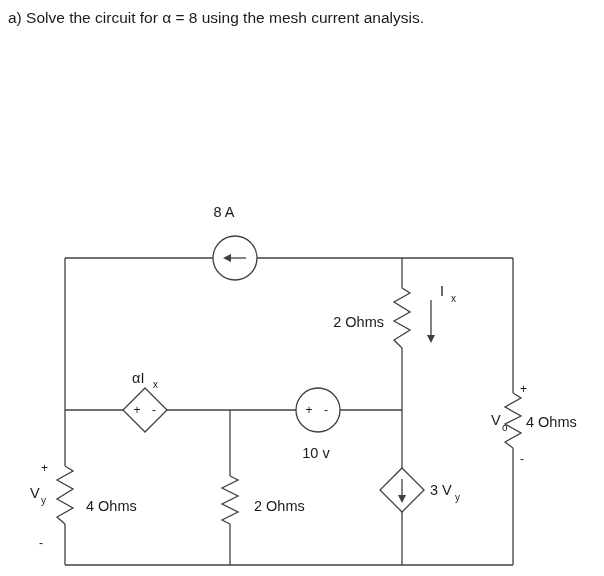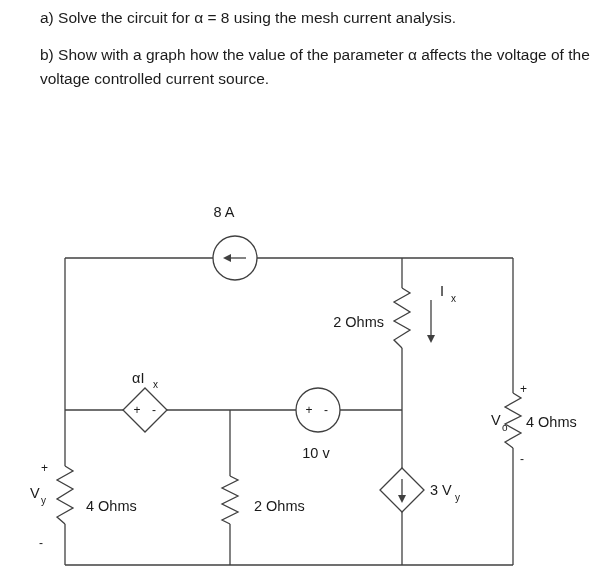--- a/index.html
+++ b/index.html
@@ -12,21 +12,20 @@
     font-family: "Liberation Sans", sans-serif;
     color: #1b1b1b;
   }
   .problem {
     position: absolute;
     top: 6px;
     left: 8px;
     max-width: 556px;
     font-size: 15.5px;
     line-height: 24px;
-    margin-left: 32px;
   }
   .problem p { margin: 0 0 13px 0; }
   .circuit {
     position: absolute;
     inset: 0;
     width: 604px;
     height: 576px;
   }
   .circuit line, .circuit polyline {
     stroke: #404040;
@@ -50,21 +49,20 @@
   .mid { text-anchor: middle; }
   .end { text-anchor: end; }
 </style>
 </head>
 <body>
 
 <div class="page">
 
   <div class="problem">
     <p>a) Solve the circuit for α = 8 using the mesh current analysis.</p>
-    <p>b) Show with a graph how the value of the parameter α affects the voltage of the voltage controlled current source.</p>
   </div>
 
   <svg class="circuit" viewBox="0 0 604 576">
 
     <g>
       <line x1="65" y1="258" x2="213" y2="258"></line>
       <line x1="257" y1="258" x2="513" y2="258"></line>
       <line x1="65" y1="258" x2="65" y2="466"></line>
       <line x1="65" y1="524" x2="65" y2="565"></line>
       <line x1="65" y1="565" x2="513" y2="565"></line>

